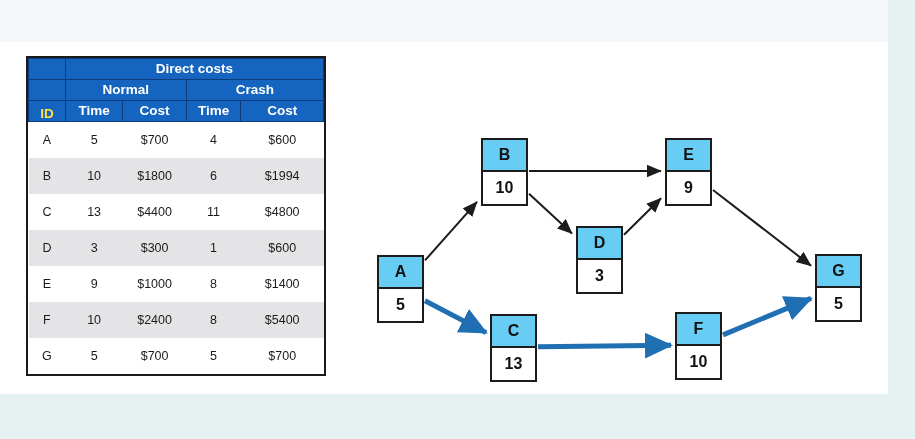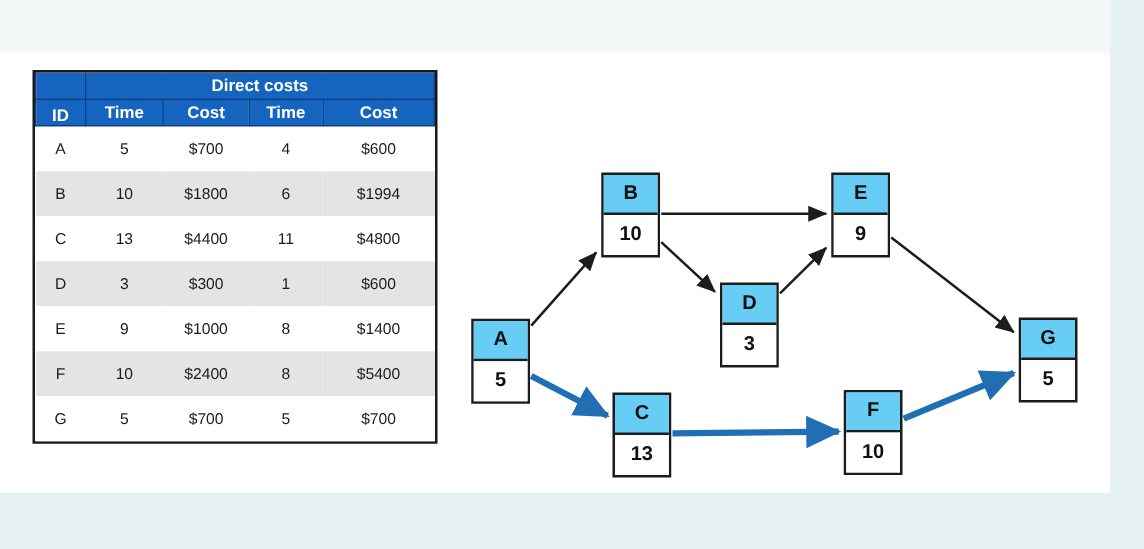--- a/index.html
+++ b/index.html
@@ -43,21 +43,21 @@
     position: absolute;
     left: 0; top: 42px;
     width: 888px; height: 352px;
     background: #ffffff;
   }
 
   
   #cost-table-wrap {
     position: absolute;
     left: 26px; top: 14px;
-    width: 324px;
+    width: 300px;
     border: 2px solid #1a1a1a;
     box-sizing: border-box;
     background: #ffffff;
   }
   table.cost-table {
     border-collapse: collapse;
     width: 100%;
     table-layout: fixed;
   }
   table.cost-table th,
@@ -71,21 +71,21 @@
     font-weight: bold;
     font-size: 13.5px;
     text-align: center;
     border: 1px solid #0d3d7d;
     box-sizing: border-box;
     height: 20px;
     line-height: 20px;
   }
   .hdr-id {
     background: #1565c0;
-    color: #ffffff;
+    color: #fde047;
     font-weight: bold;
     font-size: 13.5px;
     text-align: center;
     border: 1px solid #0d3d7d;
     box-sizing: border-box;
     vertical-align: bottom;
     padding-bottom: 1px;
   }
   .hdr-blank {
     background: #1565c0;
@@ -164,20 +164,25 @@
           <col class="col-id">
             <col class="col-nt">
             <col class="col-nc">
             <col class="col-ct">
             <col class="col-cc">
         </colgroup>
         <thead>
           <tr>
             <th class="hdr-blank" rowspan="1"></th>
             <th class="hdr" colspan="4">Direct costs</th>
+          </tr>
+          <tr>
+            <th class="hdr-blank"></th>
+            <th class="hdr" colspan="2">Normal</th>
+            <th class="hdr" colspan="2">Crash</th>
           </tr>
           <tr>
             <th class="hdr-id">ID</th>
             <th class="hdr">Time</th>
             <th class="hdr">Cost</th>
             <th class="hdr">Time</th>
             <th class="hdr">Cost</th>
           </tr>
         </thead>
         <tbody id="table-body">

